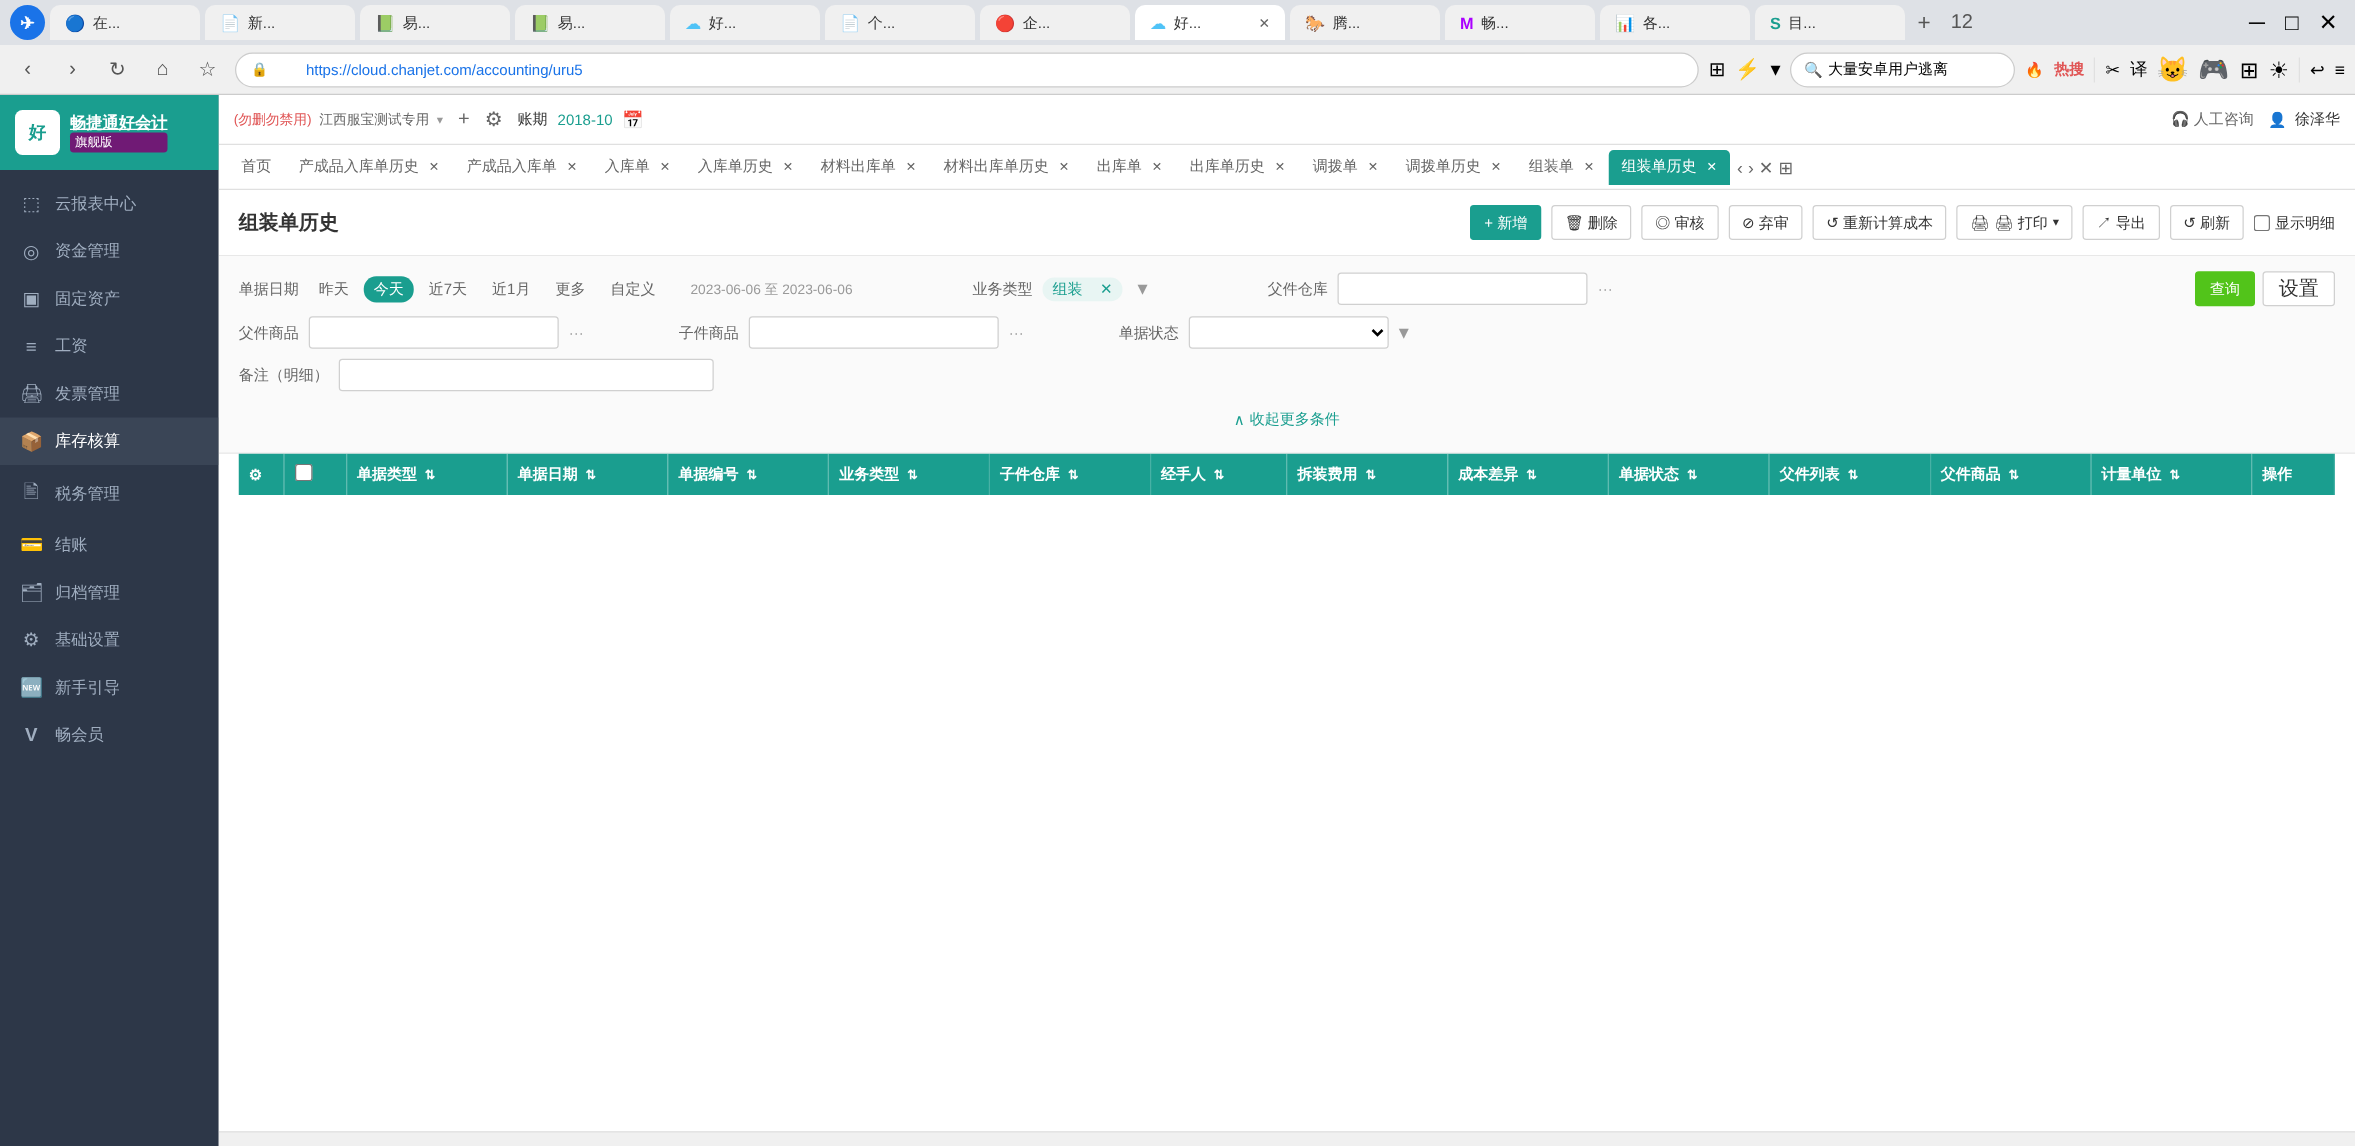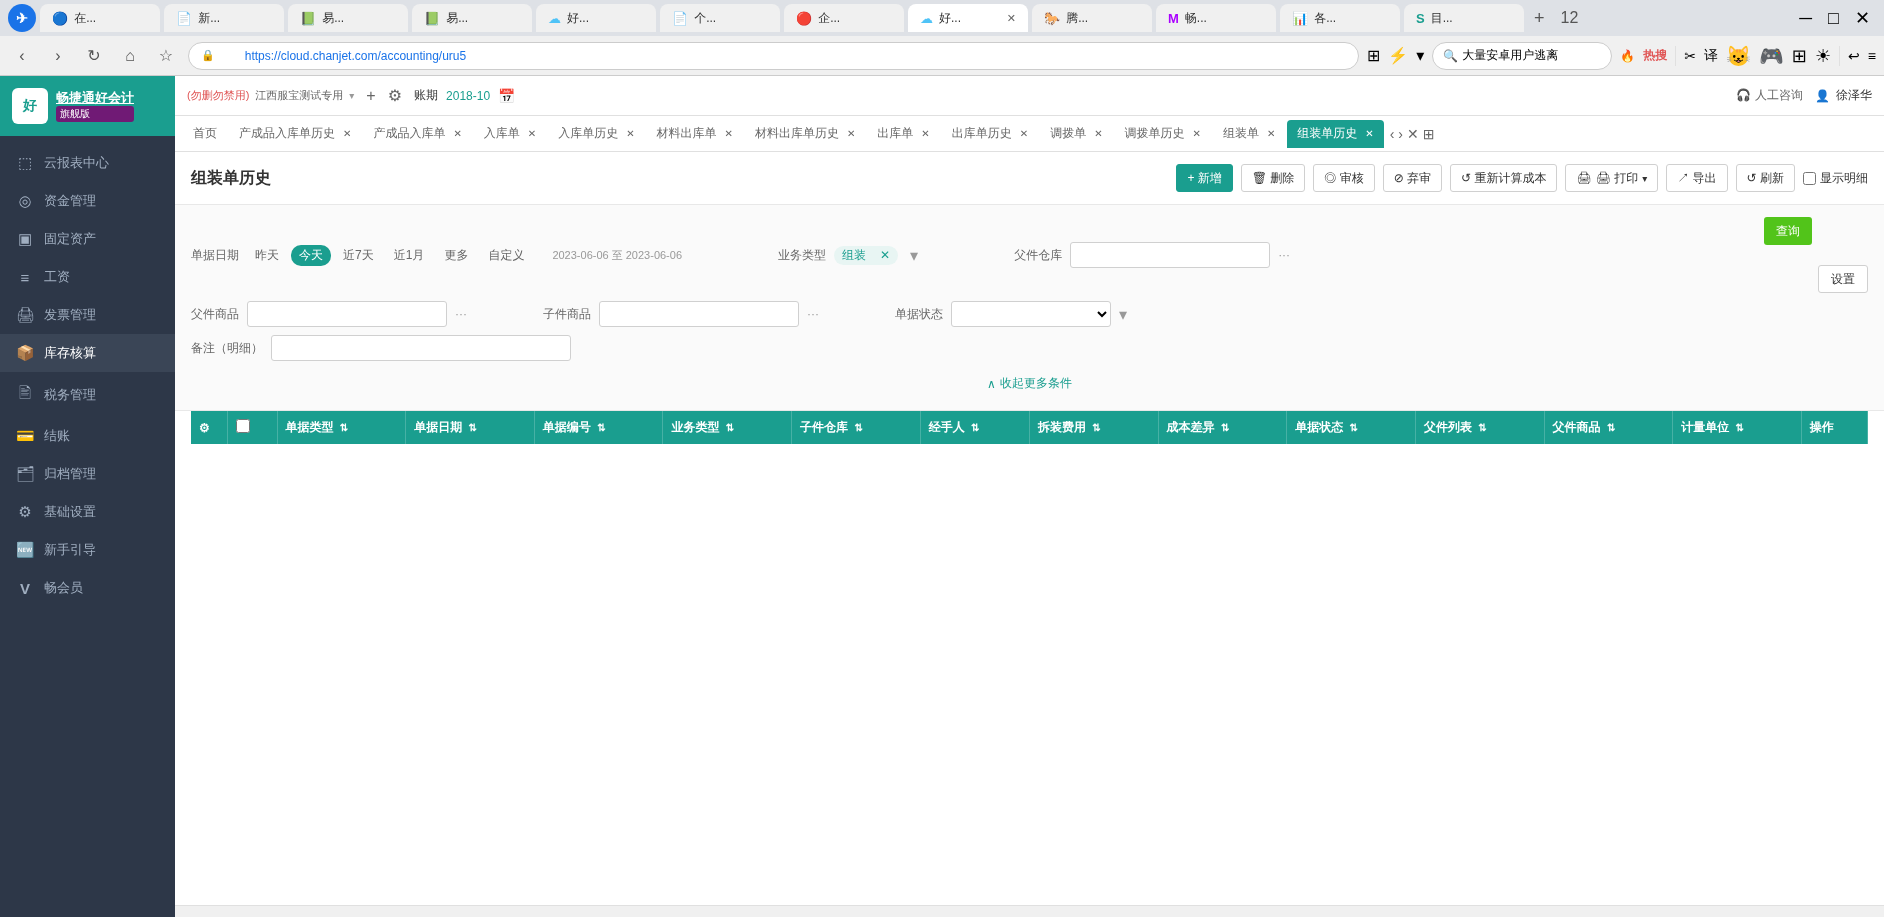--- a/index.html
+++ b/index.html
@@ -71,21 +71,21 @@
     .date-shortcuts { display: flex; align-items: center; gap: 4px; }
     .date-btn { padding: 2px 8px; font-size: 12px; color: #666; cursor: pointer; border-radius: 3px; border: none; background: none; }
     .date-btn.active { background: #1a9e8f; color: #fff; border-radius: 10px; }
     .date-range { font-size: 11px; color: #999; margin-left: 4px; }
     .filter-input { height: 26px; border: 1px solid #d0d0d0; border-radius: 3px; padding: 0 8px; font-size: 12px; min-width: 120px; }
     .filter-select { height: 26px; border: 1px solid #d0d0d0; border-radius: 3px; padding: 0 8px; font-size: 12px; background: #fff; }
     .tag-chip { display: inline-flex; align-items: center; gap: 14px; background: #e8f5f3; color: #1a9e8f; padding: 1px 8px; border-radius: 10px; font-size: 12px; }
     .tag-chip .chip-x { cursor: pointer; color: #1a9e8f; }
     .collapse-bar { text-align: center; padding: 6px; color: #1a9e8f; font-size: 12px; cursor: pointer; display: flex; align-items: center; justify-content: center; gap: 4px; }
     .action-btn { height: 28px; padding: 0 12px; background: #52c41a; color: #fff; border: none; border-radius: 3px; font-size: 12px; cursor: pointer; }
-    .setting-btn { height: 28px; padding: 0 12px; background: #fff; color: #333; border: 1px solid #d0d0d0; border-radius: 3px; font-size: 12px; cursor: pointer; margin-top: 48px; }
+    .setting-btn { height: 28px; padding: 0 12px; background: #fff; color: #333; border: 1px solid #d0d0d0; border-radius: 3px; font-size: 16px; cursor: pointer; }
 
     
     .table-container { padding: 0 16px; }
     .data-table { width: 100%; border-collapse: collapse; font-size: 12px; }
     .data-table th { background: #1a9e8f; color: #fff; padding: 8px 8px; text-align: left; white-space: nowrap; border-right: 1px solid rgba(255,255,255,0.2); }
     .data-table th:first-child { width: 36px; }
     .sort-icon { display: inline-block; margin-left: 3px; font-size: 10px; }
     .table-checkbox { width: 14px; height: 14px; }
 
     

